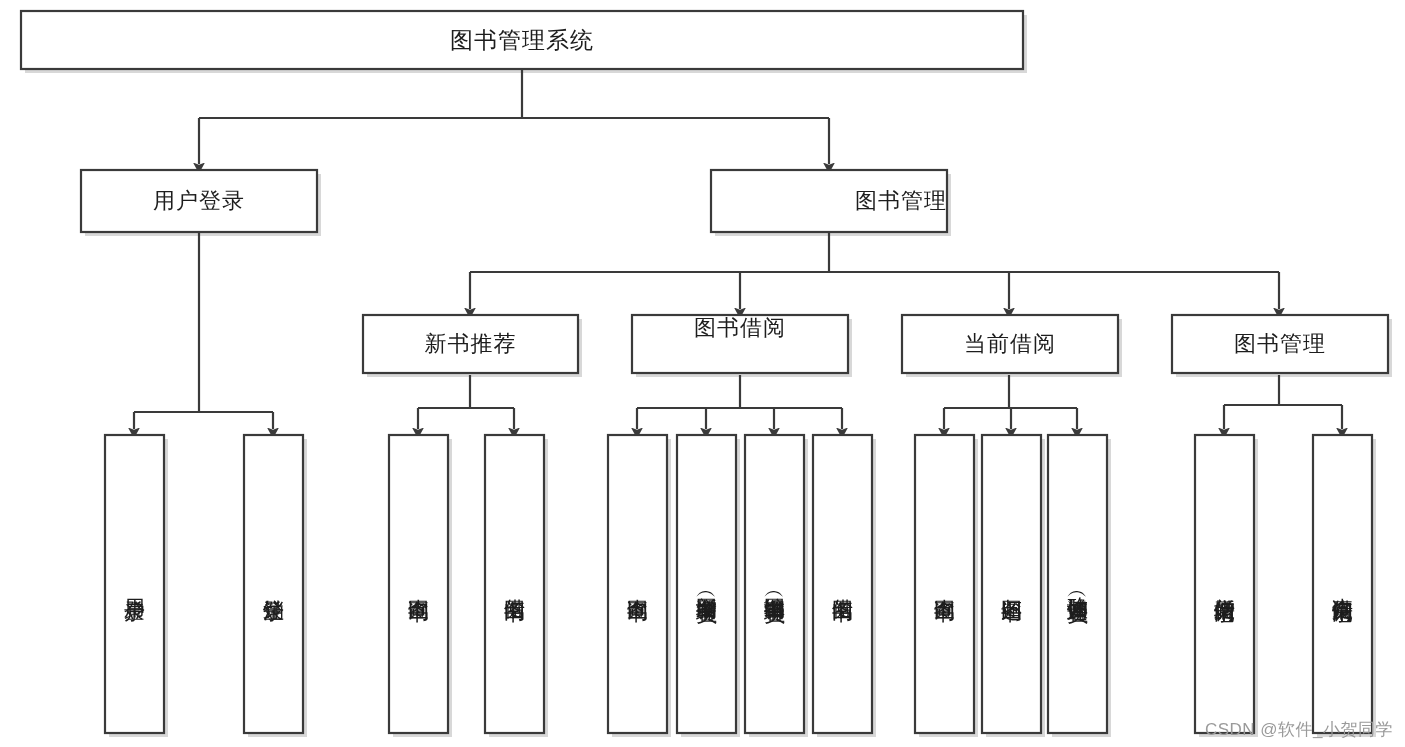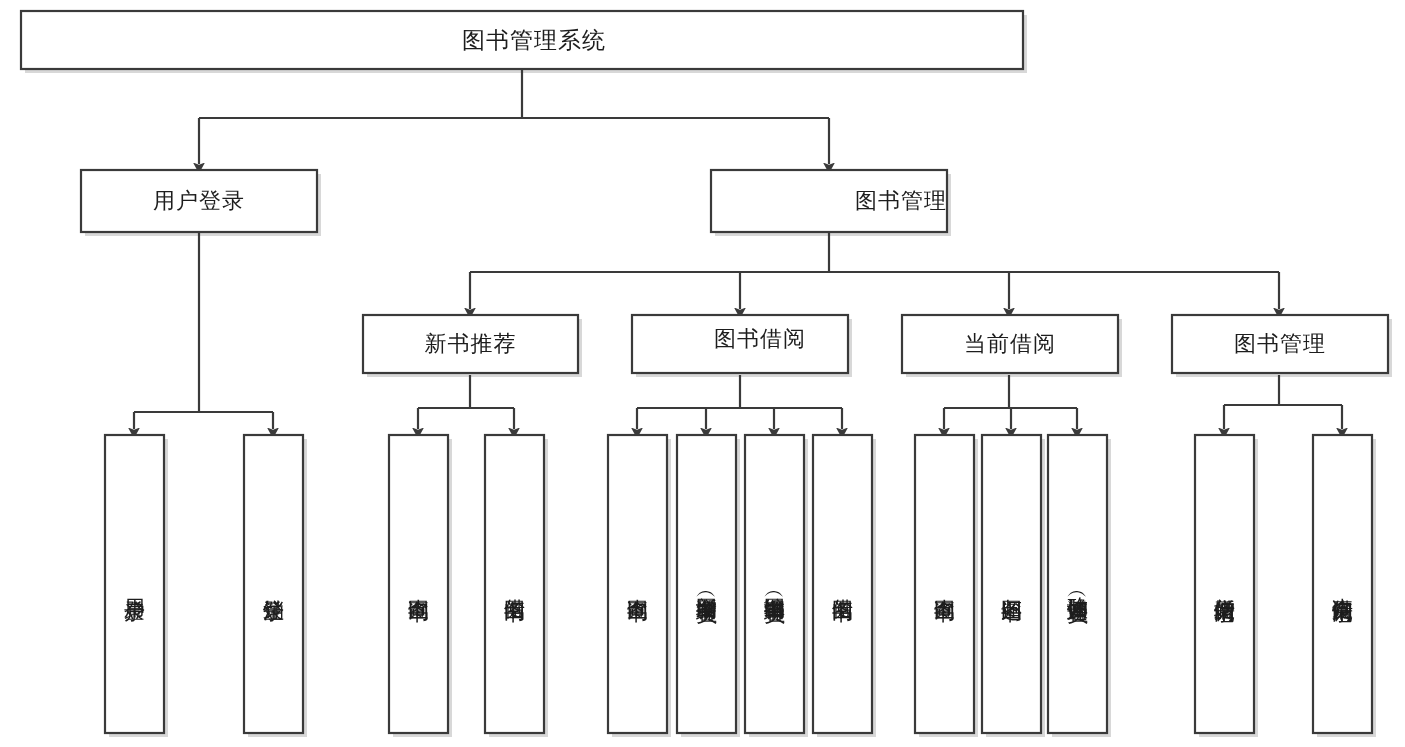--- a/index.html
+++ b/index.html
@@ -181,37 +181,37 @@
       <rect class="node-box" x="745" y="435" width="59" height="298"></rect>
       <rect class="node-box" x="813" y="435" width="59" height="298"></rect>
       <rect class="node-box" x="915" y="435" width="59" height="298"></rect>
       <rect class="node-box" x="982" y="435" width="59" height="298"></rect>
       <rect class="node-box" x="1048" y="435" width="59" height="298"></rect>
       <rect class="node-box" x="1195" y="435" width="59" height="298"></rect>
       <rect class="node-box" x="1313" y="435" width="59" height="298"></rect>
     </g>
   </svg>
 
-  <div class="hlabel-wrap title-wrap" style="left:21px; top:11px; width:1002px; height:58px;padding-left:12px;">
+  <div class="hlabel-wrap title-wrap" style="left:21px; top:11px; width:1002px; height:58px;">
     <span>图书管理系统</span>
   </div>
 
   <div class="hlabel-wrap" style="left:81px; top:170px; width:236px; height:62px;">
     <span>用户登录</span>
   </div>
 
   <div class="hlabel-wrap" style="left:711px; top:170px; width:236px; height:62px;justify-content:flex-end;">
     <span>图书管理</span>
   </div>
 
   <div class="hlabel-wrap" style="left:363px; top:315px; width:215px; height:58px;font-family:Liberation Mono, monospace;">
     <span>新书推荐</span>
   </div>
 
-  <div class="hlabel-wrap" style="left:632px; top:310px; width:216px; height:58px;margin-left:20px;">
+  <div class="hlabel-wrap" style="left:632px; top:299px; width:216px; height:58px;">
     <span>图书借阅</span>
   </div>
 
   <div class="hlabel-wrap" style="left:902px; top:315px; width:216px; height:58px;text-align:center;">
     <span>当前借阅</span>
   </div>
 
   <div class="hlabel-wrap" style="left:1172px; top:315px; width:216px; height:58px;">
     <span>图书管理</span>
   </div>
@@ -261,14 +261,15 @@
   </div>
 
   <div class="vlabel-wrap" style="left:1195px; top:435px; width:59px; height:298px;">
     <span class="vlabel-text">新增借阅记录</span>
   </div>
 
   <div class="vlabel-wrap" style="left:1313px; top:435px; width:59px; height:298px;">
     <span class="vlabel-text">查询借阅记录</span>
   </div>
 
+  <div id="watermark">CSDN @软件_小贺同学</div>
 
 </div>
 
 </body></html>

